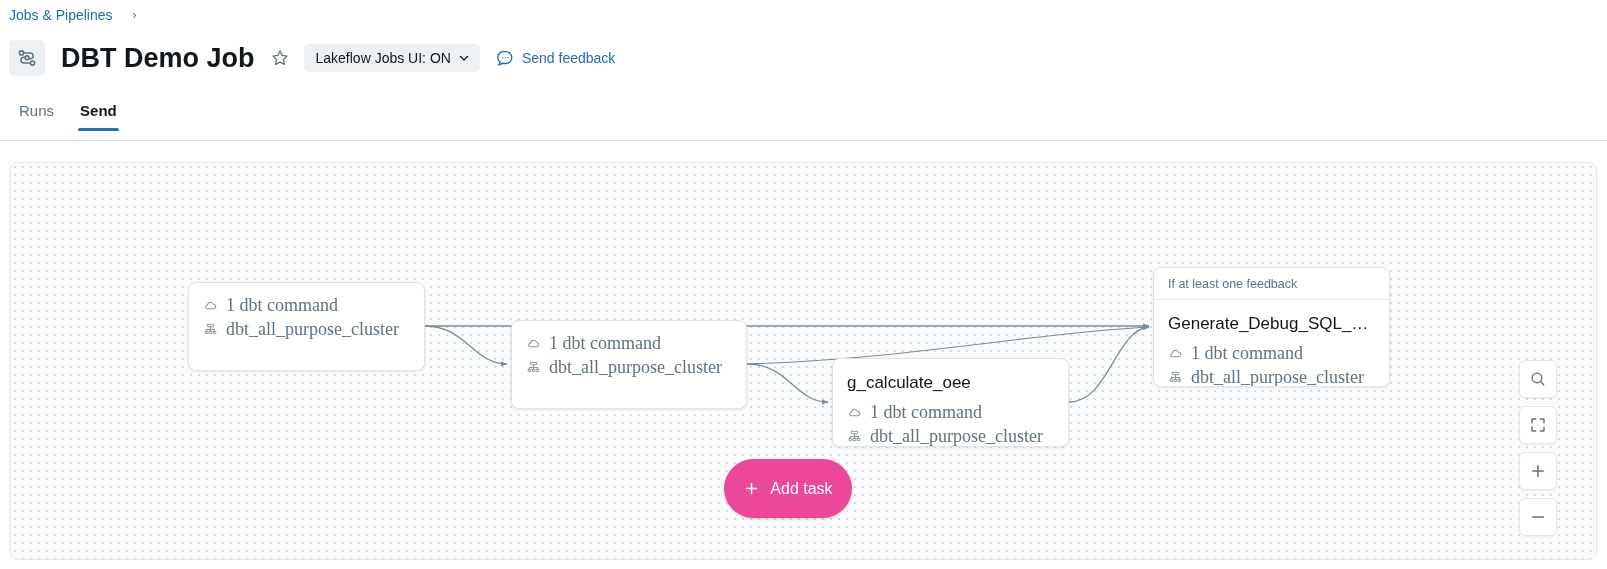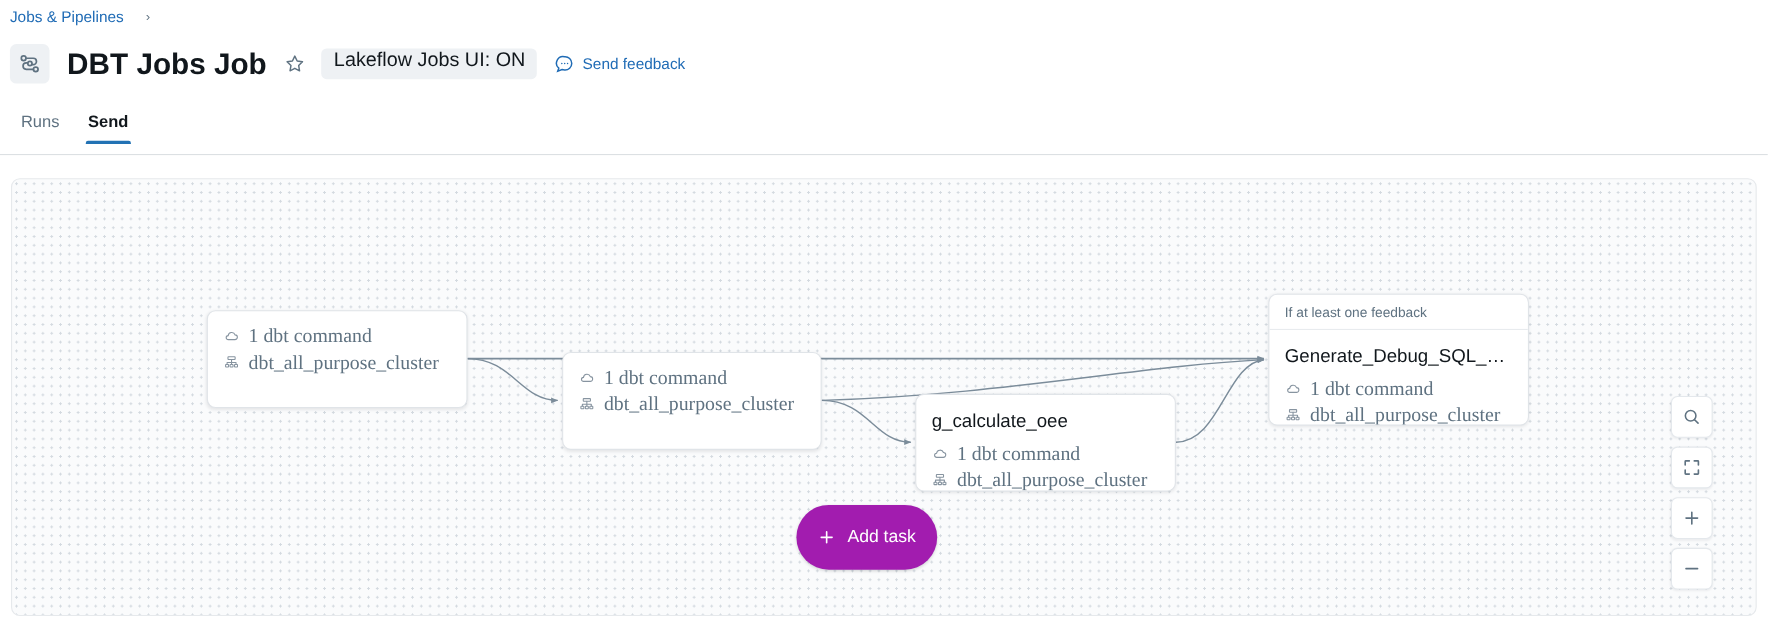--- a/index.html
+++ b/index.html
@@ -43,21 +43,21 @@
   .star-btn {
     margin-left: 14px; width: 22px; height: 22px;
     display: flex; align-items: center; justify-content: center;
     cursor: pointer;
   }
   .ui-toggle {
     margin-left: 13px;
     height: 28px; border-radius: 5px; background: #eef1f4;
     display: flex; align-items: center; gap: 7px;
     padding: 0 10px 0 12px; cursor: pointer;
-    font-size: 18px; color: #11171c; white-space: nowrap; flex-direction: column;
+    font-size: 14px; color: #11171c; white-space: nowrap;
   }
   .feedback {
     margin-left: 16px;
     display: flex; align-items: center; gap: 8px;
     color: #1f6bb5; font-size: 14px; cursor: pointer; white-space: nowrap;
   }
 
   
   .tabs {
     position: absolute; left: 0px; top: 100px; width: 1607px;
@@ -116,21 +116,21 @@
     margin-bottom: 6px; white-space: nowrap; font-family: Liberation Serif, serif;
   }
   .node-meta:last-child { margin-bottom: 0; }
   .node-meta .mi { width: 14px; height: 14px; flex: 0 0 auto;
                    display: flex; align-items: center; justify-content: center; }
 
   
   .add-task {
     position: absolute; left: 724px; top: 459px;
     width: 128px; height: 59px; border-radius: 30px;
-    background: #a21caf; color: #ffffff;
+    background: #ec4899; color: #ffffff;
     display: flex; align-items: center; justify-content: center; gap: 10px;
     font-size: 16px; cursor: pointer;
     box-shadow: 0 1px 3px rgba(17,23,28,0.18);
   }
 
   
   .ctrls {
     position: absolute; left: 1519px; top: 360px;
     display: flex; flex-direction: column; gap: 8px;
   }
@@ -155,21 +155,21 @@
   <div class="job-icon">
     <svg width="22" height="22" viewBox="0 0 24 24" fill="none" stroke="#5f7281" stroke-width="1.7" stroke-linecap="round">
       <circle cx="6" cy="6.5" r="2.3"></circle>
       <circle cx="18" cy="17.5" r="2.3"></circle>
       <circle cx="12.2" cy="11.8" r="2.1"></circle>
       <path d="M8.3 6.5h7.2a3.2 3.2 0 0 1 0 6.4h-1.4"></path>
       <path d="M15.7 17.5H8.6a3.2 3.2 0 0 1 0-6.4h1.4"></path>
     </svg>
   </div>
 
-  <div class="page-title">DBT Jobs Job</div>
+  <div class="page-title">DBT Demo Job</div>
 
   <div class="star-btn">
     <svg width="20" height="20" viewBox="0 0 24 24" fill="none" stroke="#5f7281" stroke-width="1.6" stroke-linejoin="round">
       <path d="M12 3.6l2.6 5.3 5.8.85-4.2 4.1 1 5.76L12 16.9l-5.2 2.72 1-5.76-4.2-4.1 5.8-.85z"></path>
     </svg>
   </div>
 
   <div class="ui-toggle">
     <span>Lakeflow Jobs UI: ON</span>
     <svg width="12" height="12" viewBox="0 0 24 24" fill="none" stroke="#11171c" stroke-width="2.4" stroke-linecap="round" stroke-linejoin="round">

